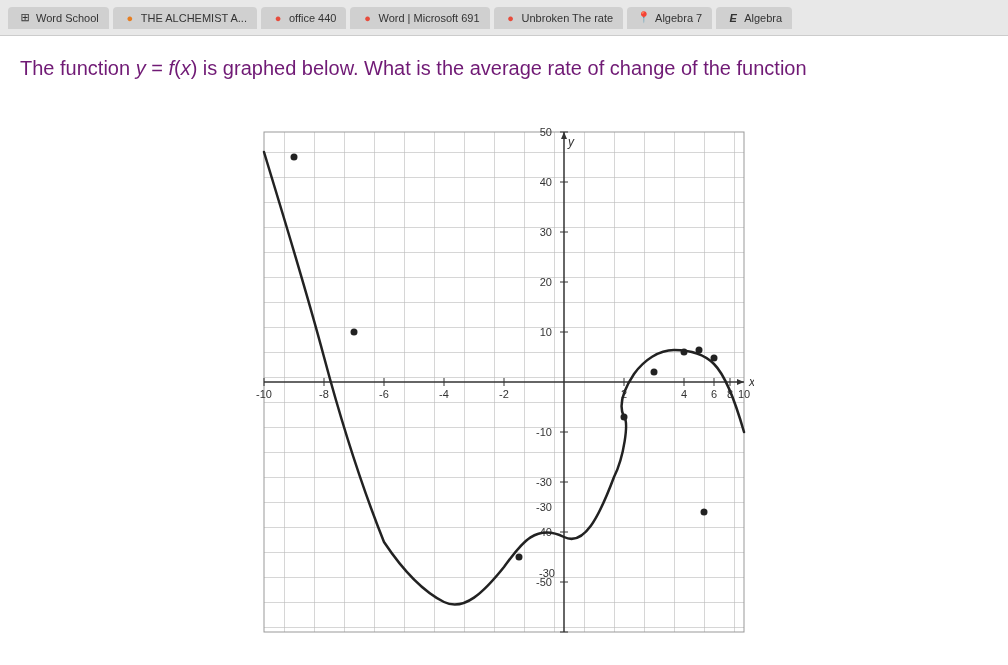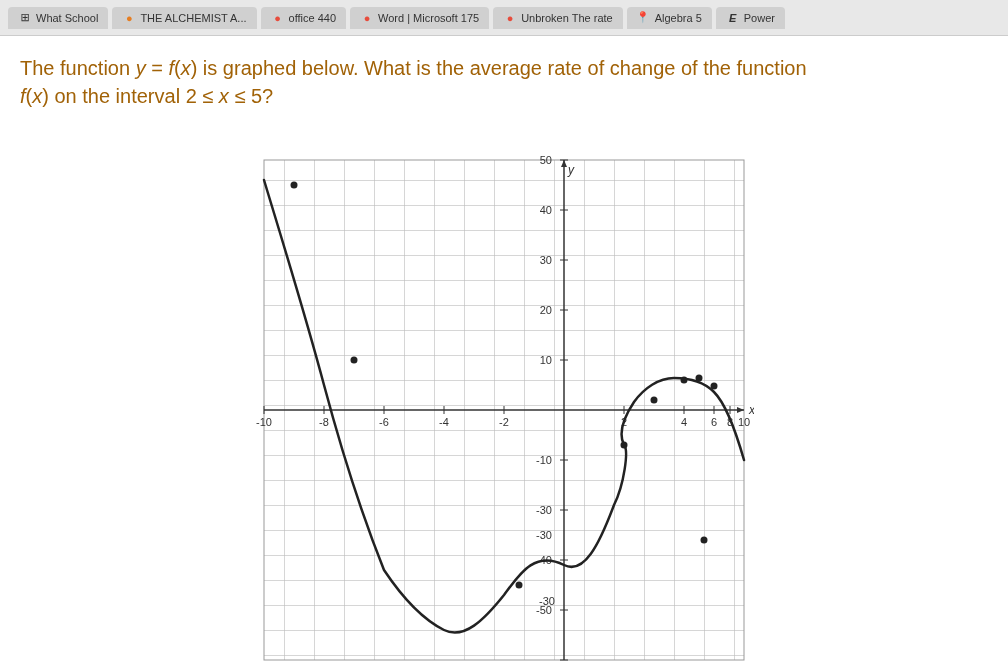--- a/index.html
+++ b/index.html
@@ -44,21 +44,21 @@
 
     
     .content {
       padding: 18px 20px 10px 20px;
       background: #fff;
     }
 
     .question-text {
       font-size: 20px;
       font-weight: 400;
-      color: #a16207;
+      color: #701a75;
       line-height: 1.4;
       margin-bottom: 20px;
       max-width: 800px;
     }
 
     
     .graph-container {
       display: flex;
       justify-content: center;
       margin-top: 10px;
@@ -67,52 +67,51 @@
     .graph-svg {
       display: block;
     }
   </style>
 </head>
 <body>
 
 <div class="tab-bar">
   <div class="tab-item">
     <span class="tab-icon">⊞</span>
-    <span>What School</span>
+    <span>Word School</span>
   </div>
   <div class="tab-item">
     <span class="tab-icon" style="color:#e67e22;">●</span>
     <span>THE ALCHEMIST A...</span>
   </div>
   <div class="tab-item">
     <span class="tab-icon" style="color:#e74c3c;">●</span>
     <span>office 440</span>
   </div>
   <div class="tab-item">
     <span class="tab-icon" style="color:#e74c3c;">●</span>
-    <span>Word | Microsoft 175</span>
+    <span>Word | Microsoft 691</span>
   </div>
   <div class="tab-item">
     <span class="tab-icon" style="color:#e74c3c;">●</span>
     <span>Unbroken The rate</span>
   </div>
   <div class="tab-item">
     <span class="tab-icon" style="color:#c0392b;">📍</span>
-    <span>Algebra 5</span>
+    <span>Algebra 7</span>
   </div>
   <div class="tab-item">
     <span class="tab-icon" style="font-weight:bold; font-style:italic;">E</span>
-    <span>Power</span>
+    <span>Algebra</span>
   </div>
 </div>
 
 <div class="content">
   <div class="question-text">
     <span>The function <i>y</i> = <i>f</i>(<i>x</i>) is graphed below. What is the average rate of change of the function</span><br>
-    <span><i>f</i>(<i>x</i>) on the interval 2 ≤ <i>x</i> ≤ 5?</span>
   </div>
 
   <div class="graph-container">
 
     <svg class="graph-svg" width="500" height="550" viewBox="0 0 500 550">
 
       <defs>
         <pattern id="smallGrid" width="30" height="25" patternUnits="userSpaceOnUse">
           <path d="M 30 0 L 0 0 0 25" fill="none" stroke="#ccc" stroke-width="0.5"></path>
         </pattern>

